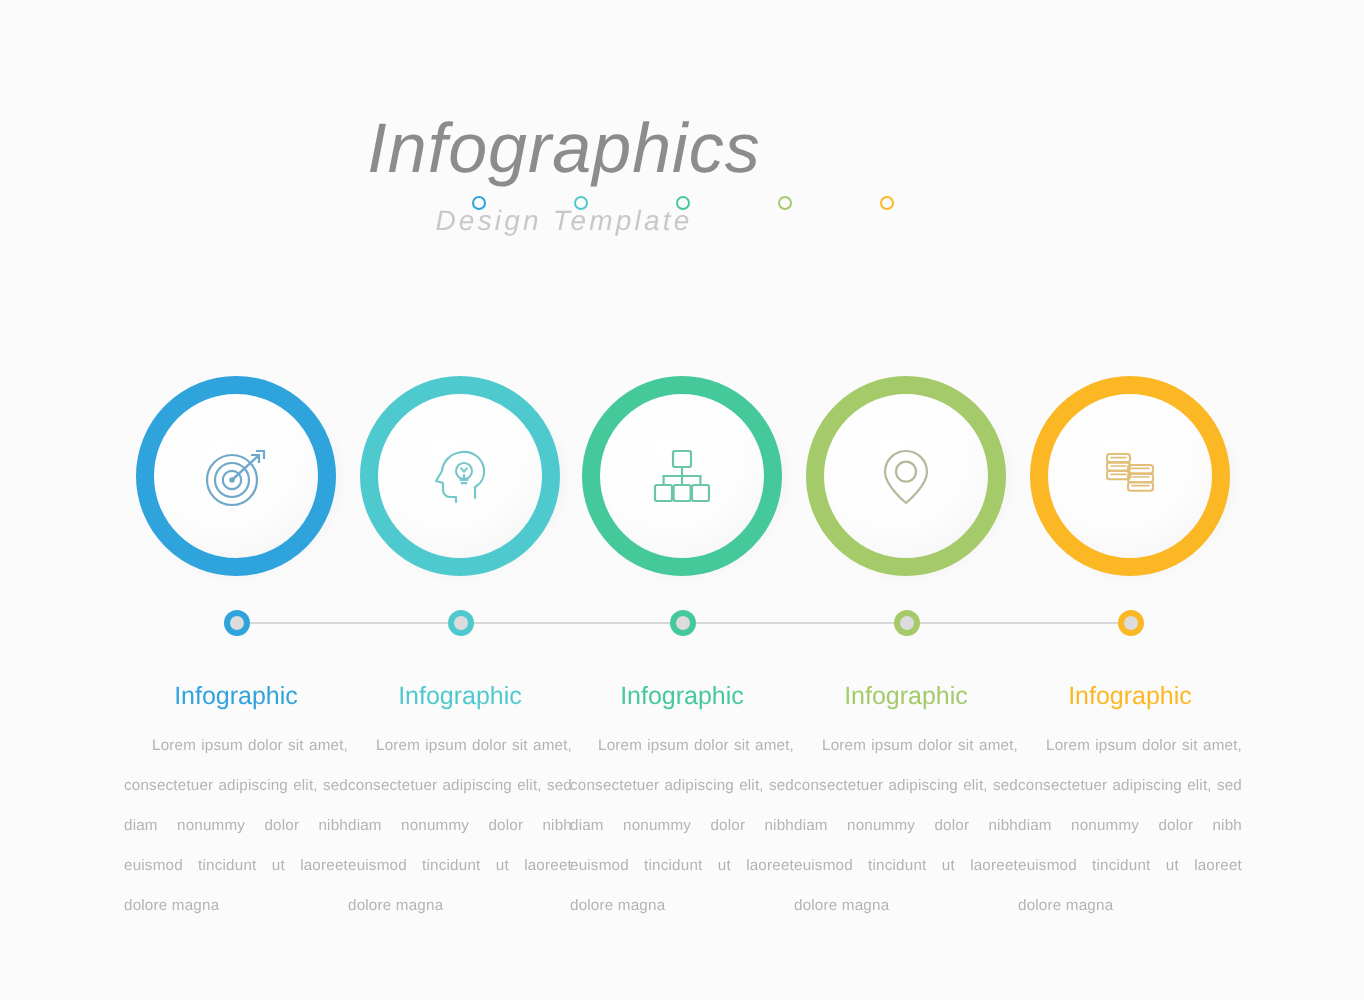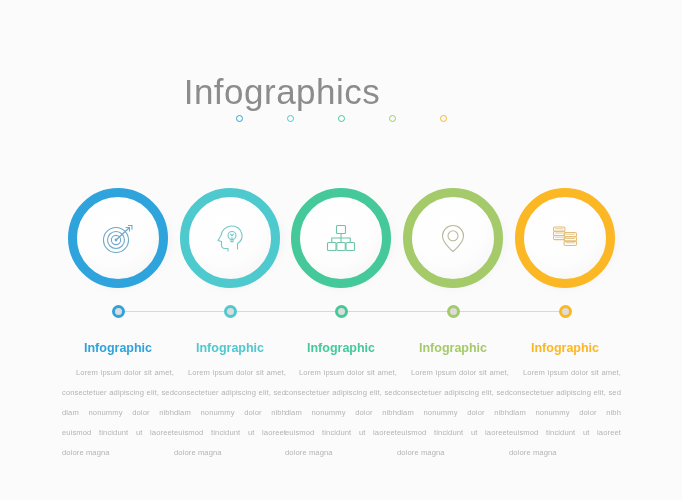--- a/index.html
+++ b/index.html
@@ -19,24 +19,25 @@
   .canvas {
     position: absolute;
     inset: 0;
     width: 682px;
     height: 500px;
   }
 
   
   .header {
     position: absolute;
-    top: 71px;
+    top: 54px;
     left: 0;
     width: 564px;
     text-align: center;
+    font-style: italic;
   }
 
   .title {
     font-size: 35px;
     font-weight: 400;
     letter-spacing: 0.5px;
     color: #8c8c8c;
     line-height: 42px;
   }
 
@@ -150,21 +151,21 @@
   }
 
   .col {
     position: absolute;
     top: 0;
     width: 112px;
   }
 
   .col-heading {
     font-size: 12.5px;
-    font-weight: 700;
+    font-weight: 400;
     text-align: center;
     line-height: 16px;
     margin-bottom: 7px;
   }
 
   .col-body {
     font-size: 7.6px;
     line-height: 20px;
     color: #b4b4b4;
     text-align: justify;
@@ -179,20 +180,21 @@
 
   <div class="header">
     <div class="title" style="color: rgb(140, 140, 140);">Infographics</div>
     <div class="header-dots">
       <span class="header-dot" style="border-color: rgb(46, 163, 220);"></span>
       <span class="header-dot" style="border-color: rgb(78, 201, 206);"></span>
       <span class="header-dot" style="border-color: rgb(69, 201, 154);"></span>
       <span class="header-dot" style="border-color: rgb(164, 202, 106);"></span>
       <span class="header-dot" style="border-color: rgb(251, 183, 36);"></span>
     </div>
+    <div class="subtitle" style="color: rgb(200, 200, 200);">Design Template</div>
   </div>
 
   <div class="steps">
 
     <div class="step-circle-wrap" style="left:68px">
       <div class="shadow"></div>
       <div class="ring" style="border-color: rgb(46, 163, 220);">
         <span>
           <svg width="40" height="40" viewBox="0 0 40 40" fill="none" stroke="#6fa8c8" stroke-width="1.1">
             <circle cx="18" cy="22" r="12.5"></circle>

